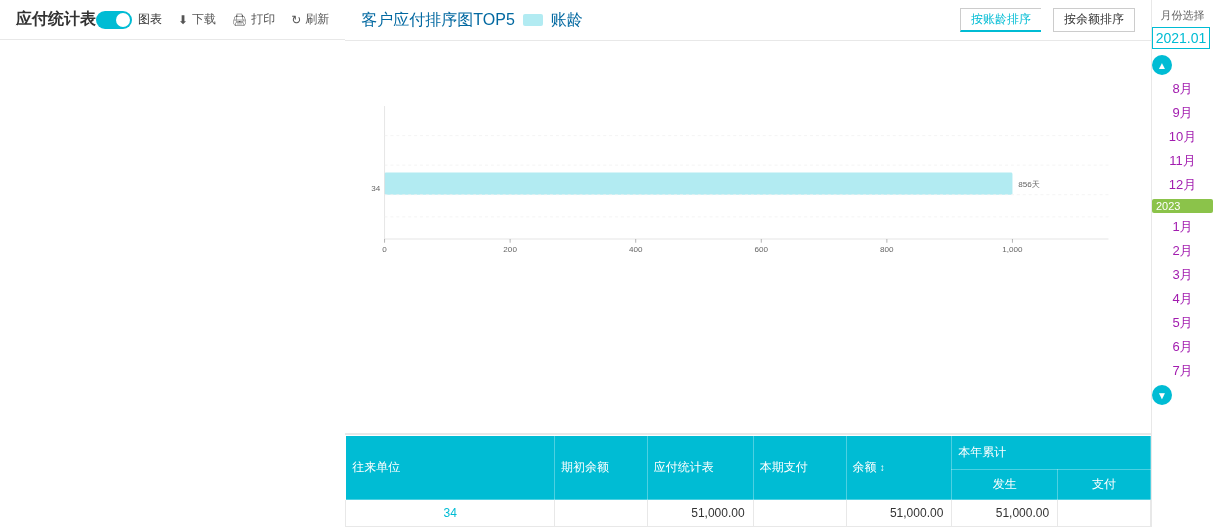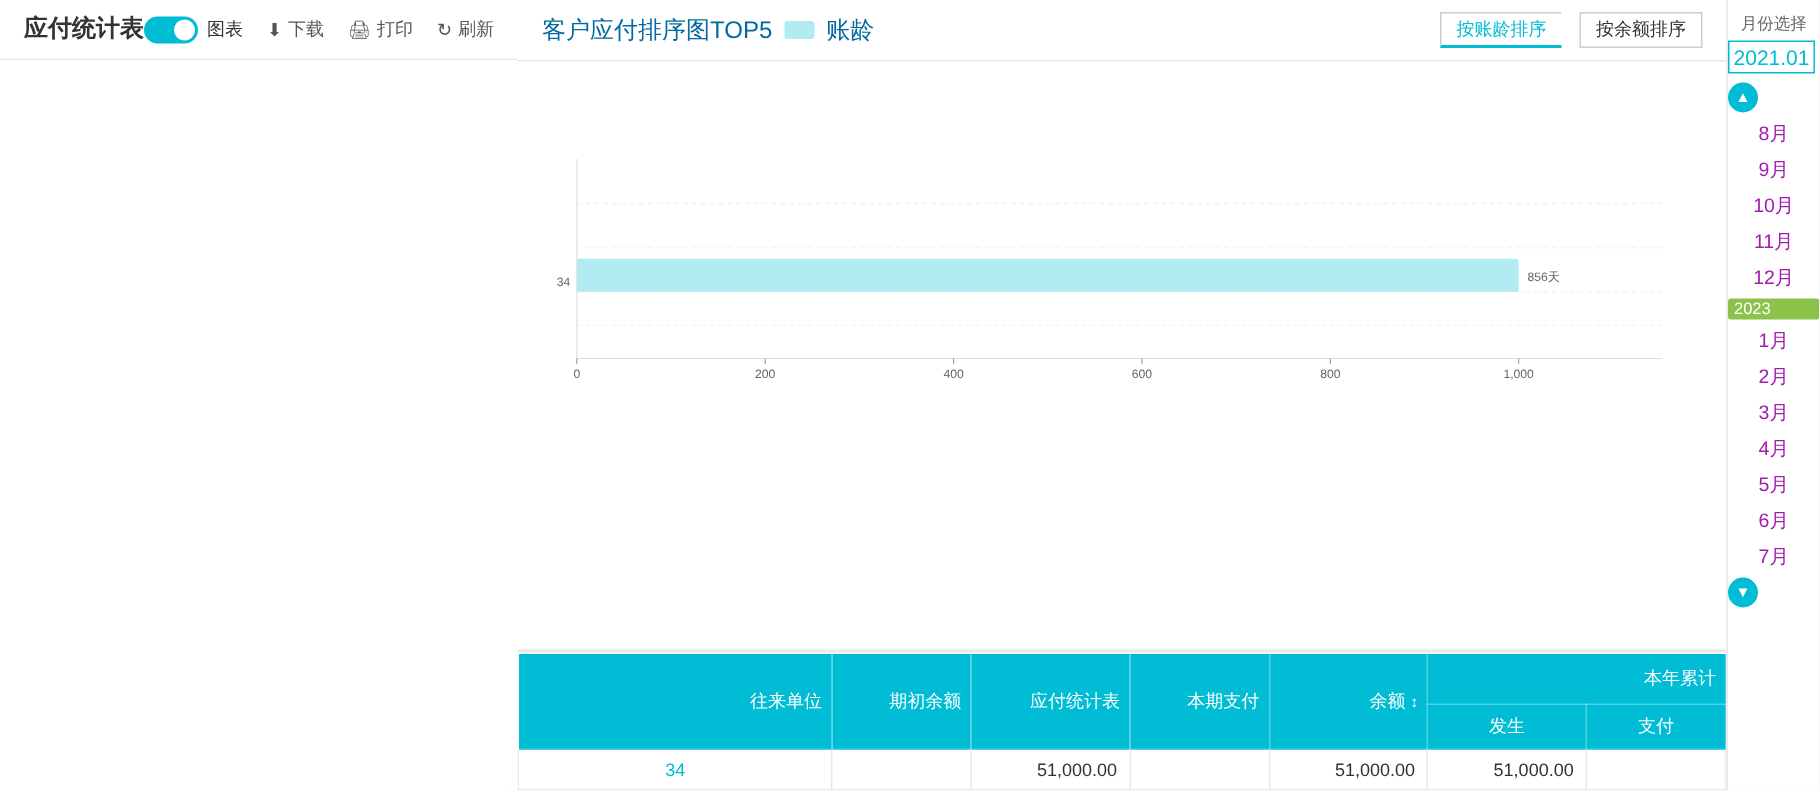--- a/index.html
+++ b/index.html
@@ -32,21 +32,21 @@
     .sort-btn.active { color: #00bcd4; border-bottom: 2px solid #00bcd4; }
 
     
     .chart-area { flex: 1; padding: 10px 20px 10px 10px; position: relative; }
     .chart-svg { width: 100%; height: 280px; }
 
     
     .table-section { border-top: 2px solid #e8e8e8; }
     .table-wrapper { width: 100%; }
     .table-header-row { background: #00bcd4; color: #fff; }
-    .table-header-row th { padding: 8px 6px; text-align: right; font-weight: normal; font-size: 12px; border: 1px solid rgba(255,255,255,0.3); }
+    .table-header-row th { padding: 8px 6px; text-align: left; font-weight: normal; font-size: 12px; border: 1px solid rgba(255,255,255,0.3); }
     .table-sub-header { background: #00bcd4; color: #fff; }
     .table-sub-header th { padding: 6px 6px; text-align: center; font-weight: normal; font-size: 12px; border: 1px solid rgba(255,255,255,0.3); }
     .table-data-row td { padding: 6px 8px; border: 1px solid #e8e8e8; font-size: 12px; text-align: right; }
     .table-data-row td:first-child { text-align: center; }
     .table-data-row td a { color: #00bcd4; text-decoration: none; }
     .table-data-row td.amount { color: #333; }
 
     
     .right-sidebar { width: 62px; border-left: 1px solid #e8e8e8; background: #fff; display: flex; flex-direction: column; padding: 4px 0; overflow: hidden; }
     .sidebar-title { font-size: 11px; color: #666; padding: 4px 0; text-align: center; }

